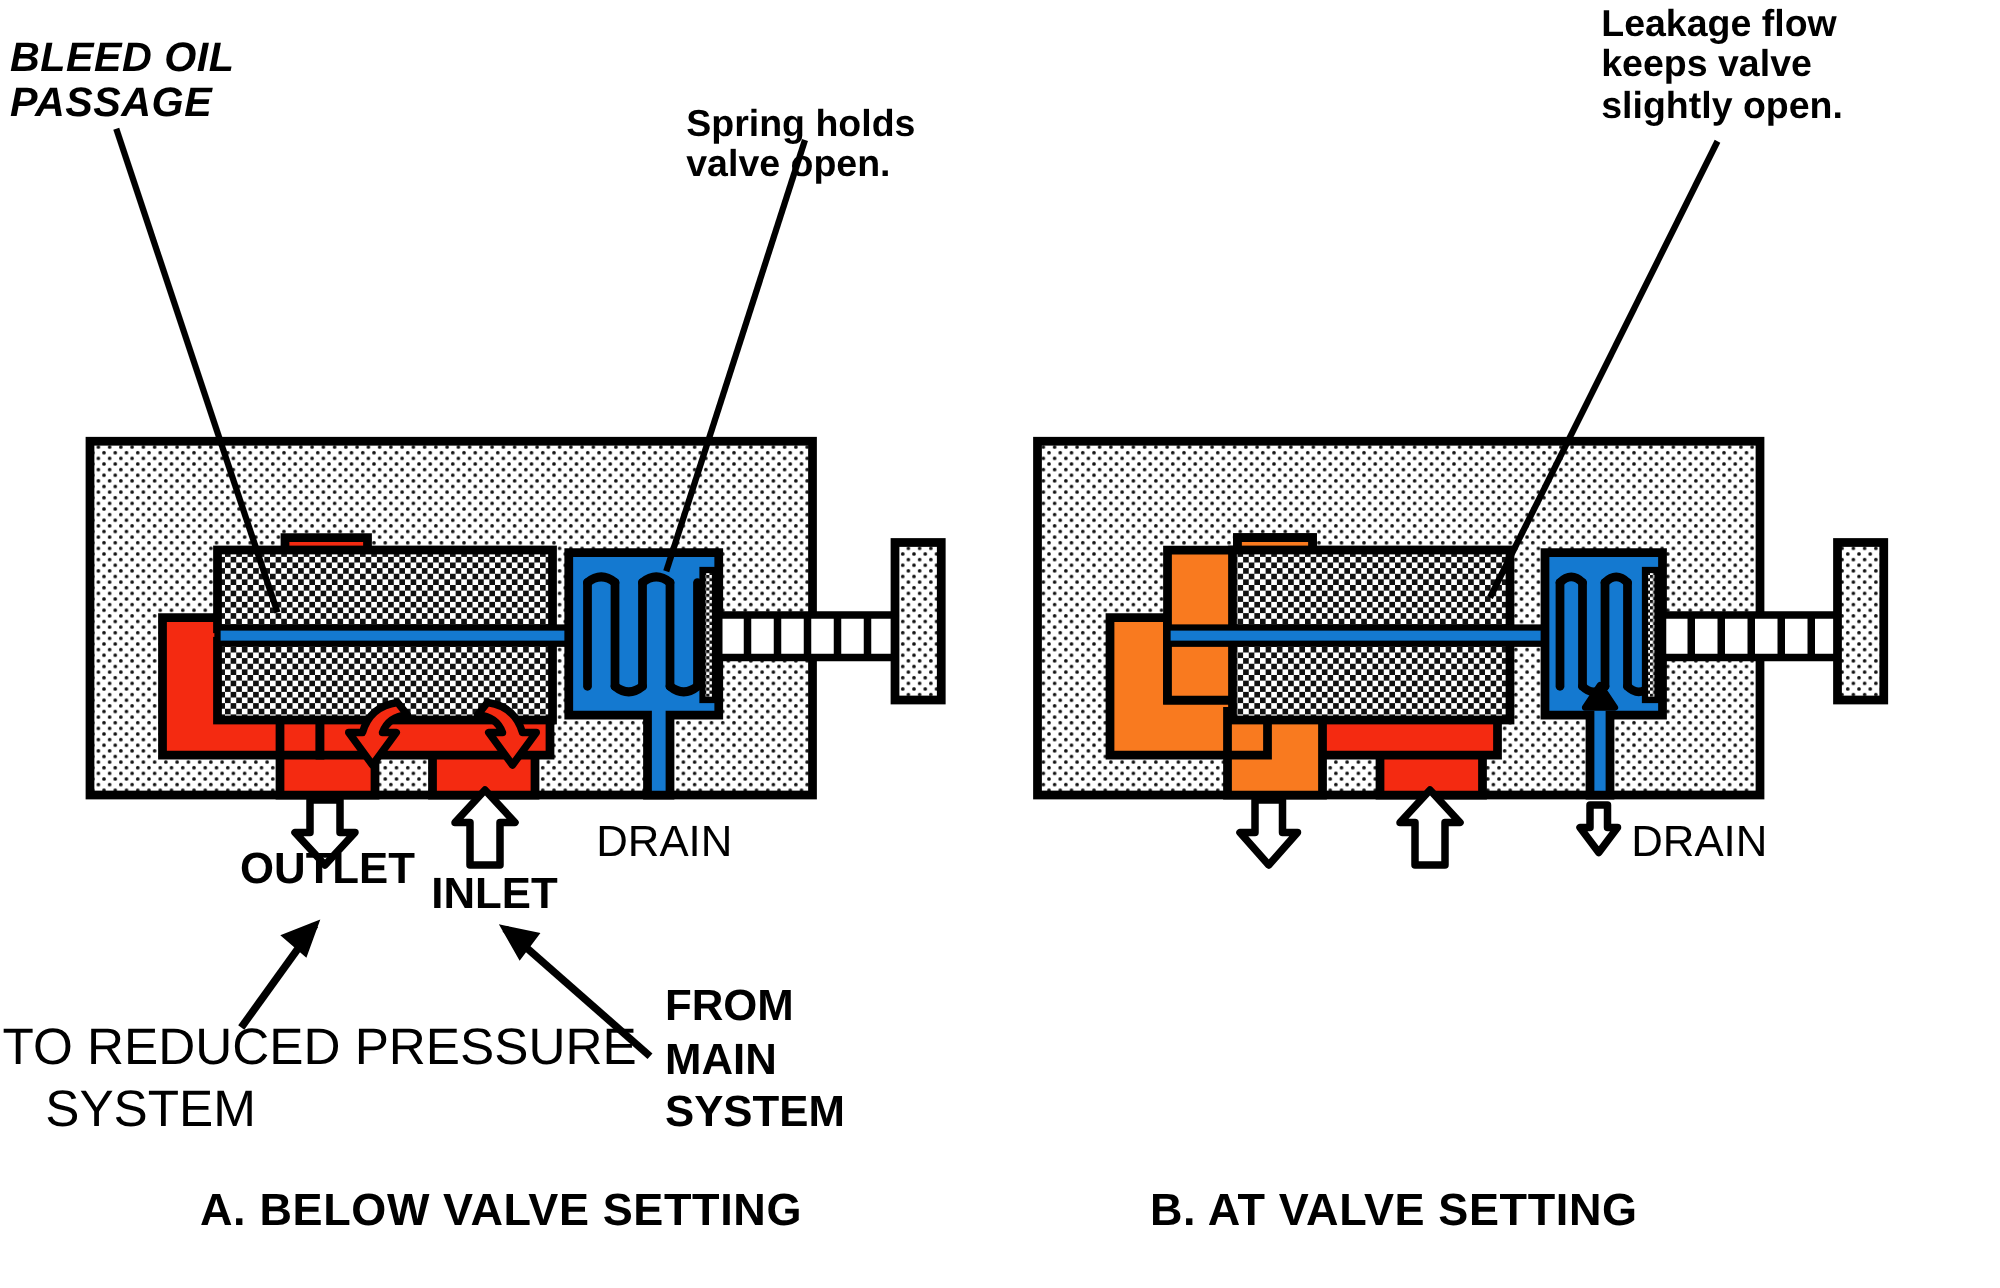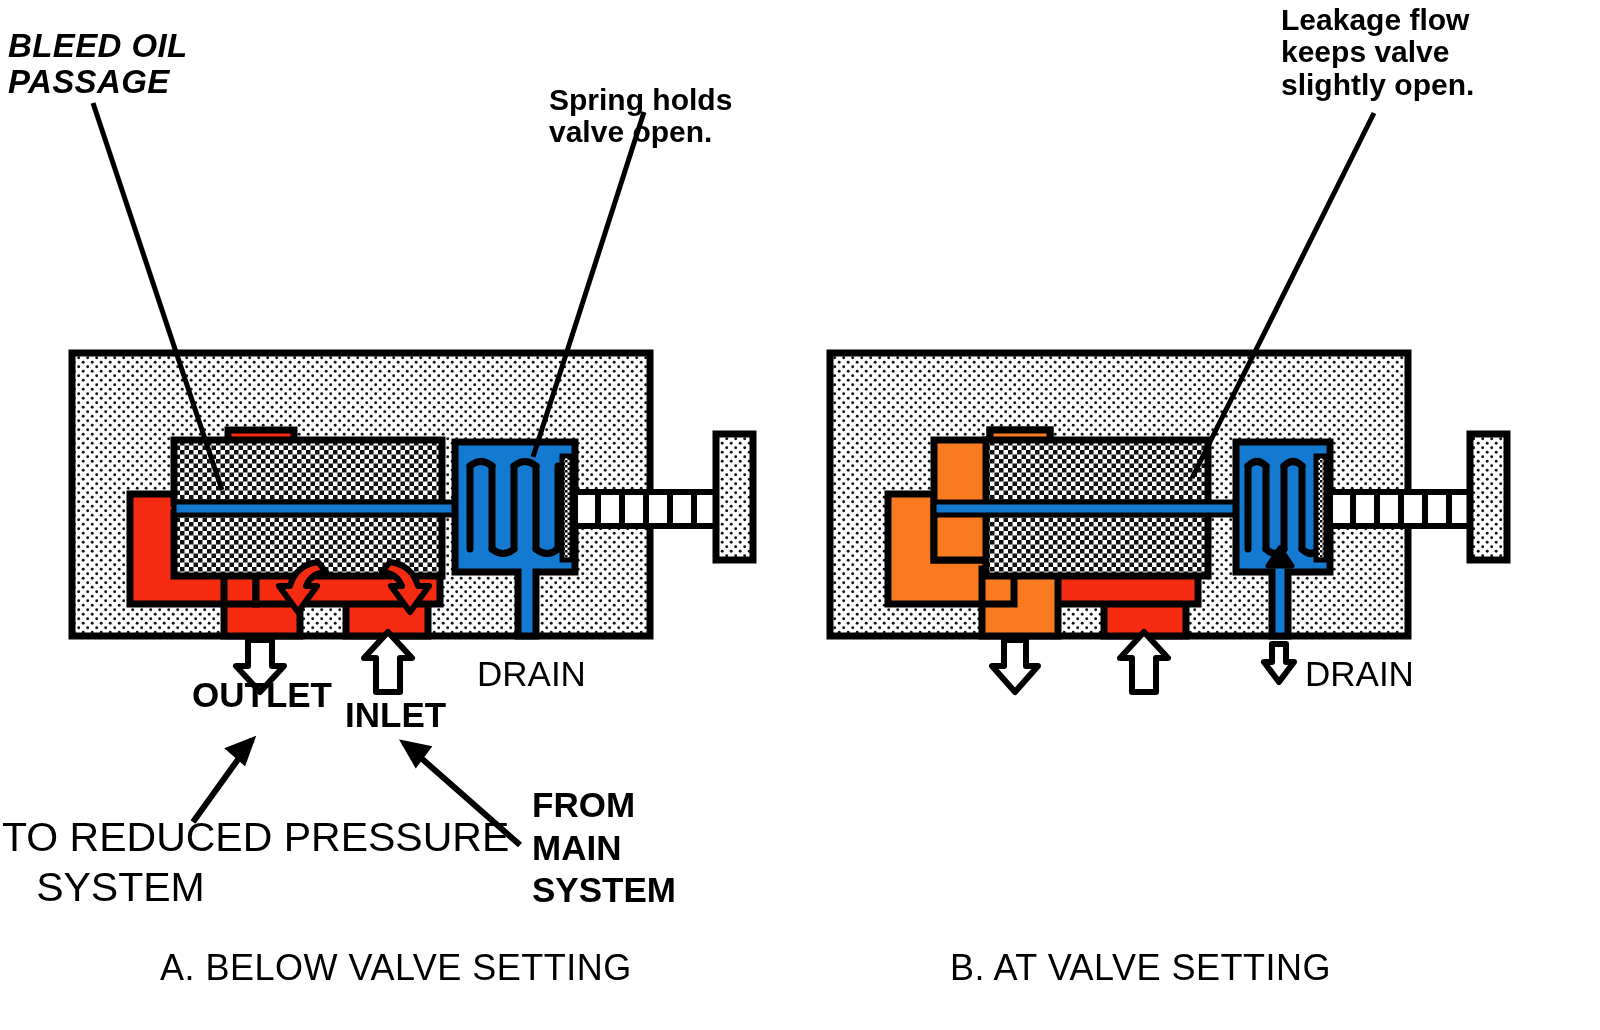--- a/index.html
+++ b/index.html
@@ -1,19 +1,19 @@
 <!DOCTYPE html>
 <html><head>
 <meta charset="utf-8">
 <style>
   html,body{margin:0;padding:0;background:#ffffff;}
   body{width:1600px;height:1030px;position:relative;overflow:hidden;
        font-family:"Liberation Sans","DejaVu Sans",sans-serif;color:#000;}
   .lbl{position:absolute;font-weight:700;line-height:1.08;white-space:pre;}
-  .cap{position:absolute;font-weight:400;letter-spacing:.5px;}
+  .cap{position:absolute;font-weight:700;letter-spacing:.5px;}
   svg{position:absolute;left:0;top:0;}
   .nosel{user-select:none;}
 </style>
 </head>
 <body class="nosel">
 
 <svg width="1600" height="1030" viewBox="0 0 1600 1030">
   <defs>
 
     <pattern id="stipple" width="9" height="9" patternUnits="userSpaceOnUse">
@@ -172,13 +172,13 @@
    SYSTEM</div>
 
 <div class="lbl" style="left:532px;top:784px;font-size:35px;font-weight:700;line-height:1.22;">FROM
 MAIN
 SYSTEM</div>
 
 <div class="lbl" style="left:1305px;top:655px;font-size:35px;font-weight:400;">DRAIN</div>
 
 <div class="cap" style="left:160px;top:947px;font-size:36px;">A.   BELOW VALVE SETTING</div>
 
-<div class="cap" style="left:950px;top:947px;font-size:36px;">B.  AT VALVE SETTING</div>
+<div class="cap" style="left:920px;top:947px;font-size:36px;">B.  AT VALVE SETTING</div>
 
 </body></html>

